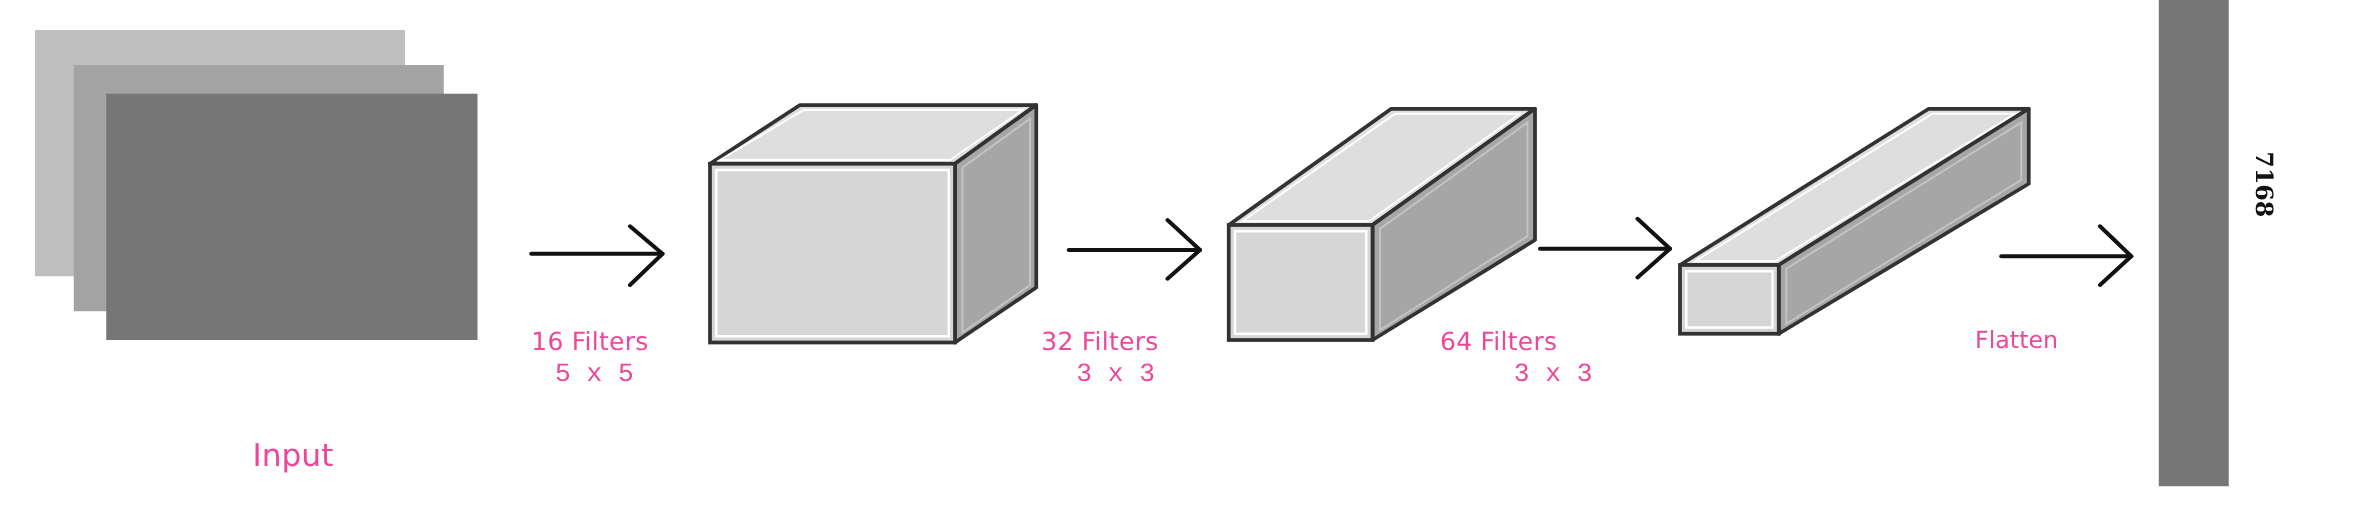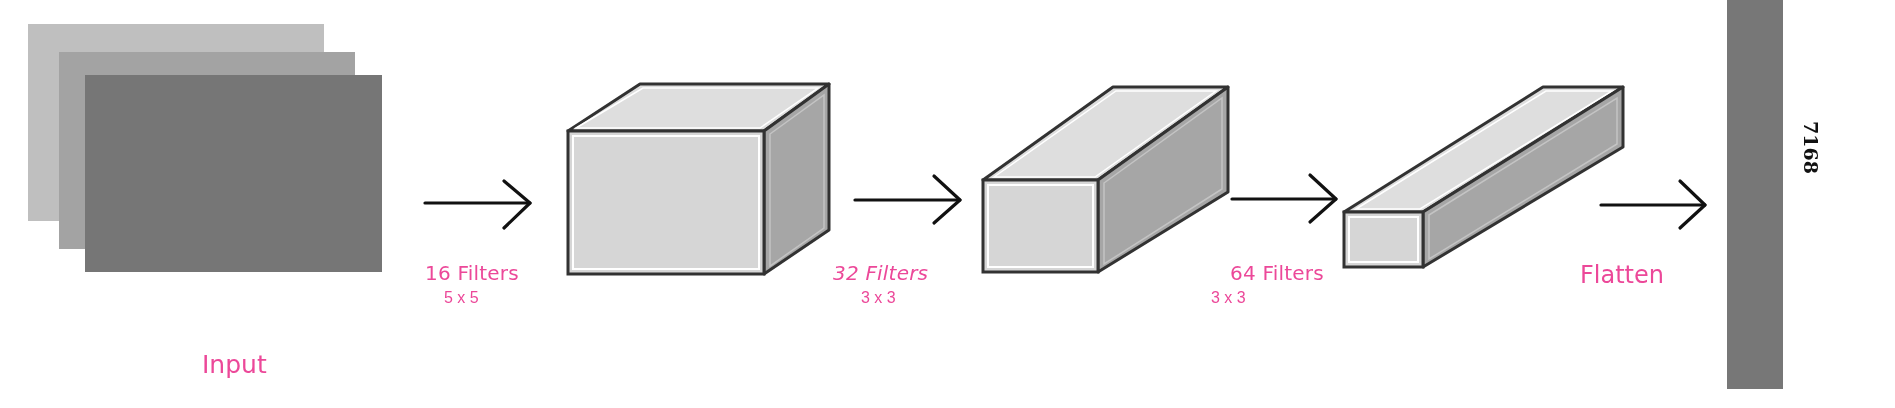--- a/index.html
+++ b/index.html
@@ -29,39 +29,39 @@
       white-space: nowrap;
       line-height: 1;
     }
     .filters-label {
       font-family: "DejaVu Sans", sans-serif;
       font-size: 20px;
       font-weight: normal;
       letter-spacing: 0.2px;
     }
     .kernel-label {
-      font-family: Liberation Sans, sans-serif;
-      font-size: 16px;
+      font-family: Liberation Mono, monospace;
+      font-size: 21px;
     }
     .dims-label {
       font-family: "DejaVu Sans", sans-serif;
       font-size: 25px;
     }
     .dims-serif {
       font-family: "DejaVu Serif", "Liberation Serif", serif;
       font-size: 25px;
     }
     .input-label {
       font-family: "DejaVu Sans", sans-serif;
       font-size: 25px;
       margin-left: 20px;
     }
     .flatten-label {
       font-family: "DejaVu Sans", sans-serif;
-      font-size: 24px;
+      font-size: 19px;
     }
     .vec-size {
       position: absolute;
       font-family: "DejaVu Serif", "Liberation Serif", serif;
       font-weight: bold;
       font-size: 19px;
       color: #111;
       transform-origin: left top;
       transform: rotate(90deg);
       white-space: nowrap;
@@ -136,23 +136,23 @@
     </g>
 
     <rect x="1727" y="0" width="56" height="389" fill="#777777"></rect>
   </svg>
 
   <div class="label input-label" style="left:182px; top:352px;">Input</div>
 
   <div class="label filters-label" style="left:425px; top:263px;">16 Filters</div>
   <div class="label kernel-label" style="left:444px; top:290px;">5 x 5</div>
 
-  <div class="label filters-label" style="left:833px; top:263px;font-style:italic;">32 Filters</div>
+  <div class="label filters-label" style="left:833px; top:263px;">32 Filters</div>
   <div class="label kernel-label" style="left:861px; top:290px;">3 x 3</div>
 
-  <div class="label filters-label" style="left:1230px; top:263px;text-align:center;">64 Filters</div>
+  <div class="label filters-label" style="left:1152px; top:263px;text-align:center;">64 Filters</div>
   <div class="label kernel-label" style="left:1211px; top:290px;">3 x 3</div>
 
   <div class="label flatten-label" style="left:1580px; top:263px;">Flatten</div>
 
   <div class="vec-size" style="left:1822px; top:121px;">7168</div>
 
 </div>
 
 </body></html>

